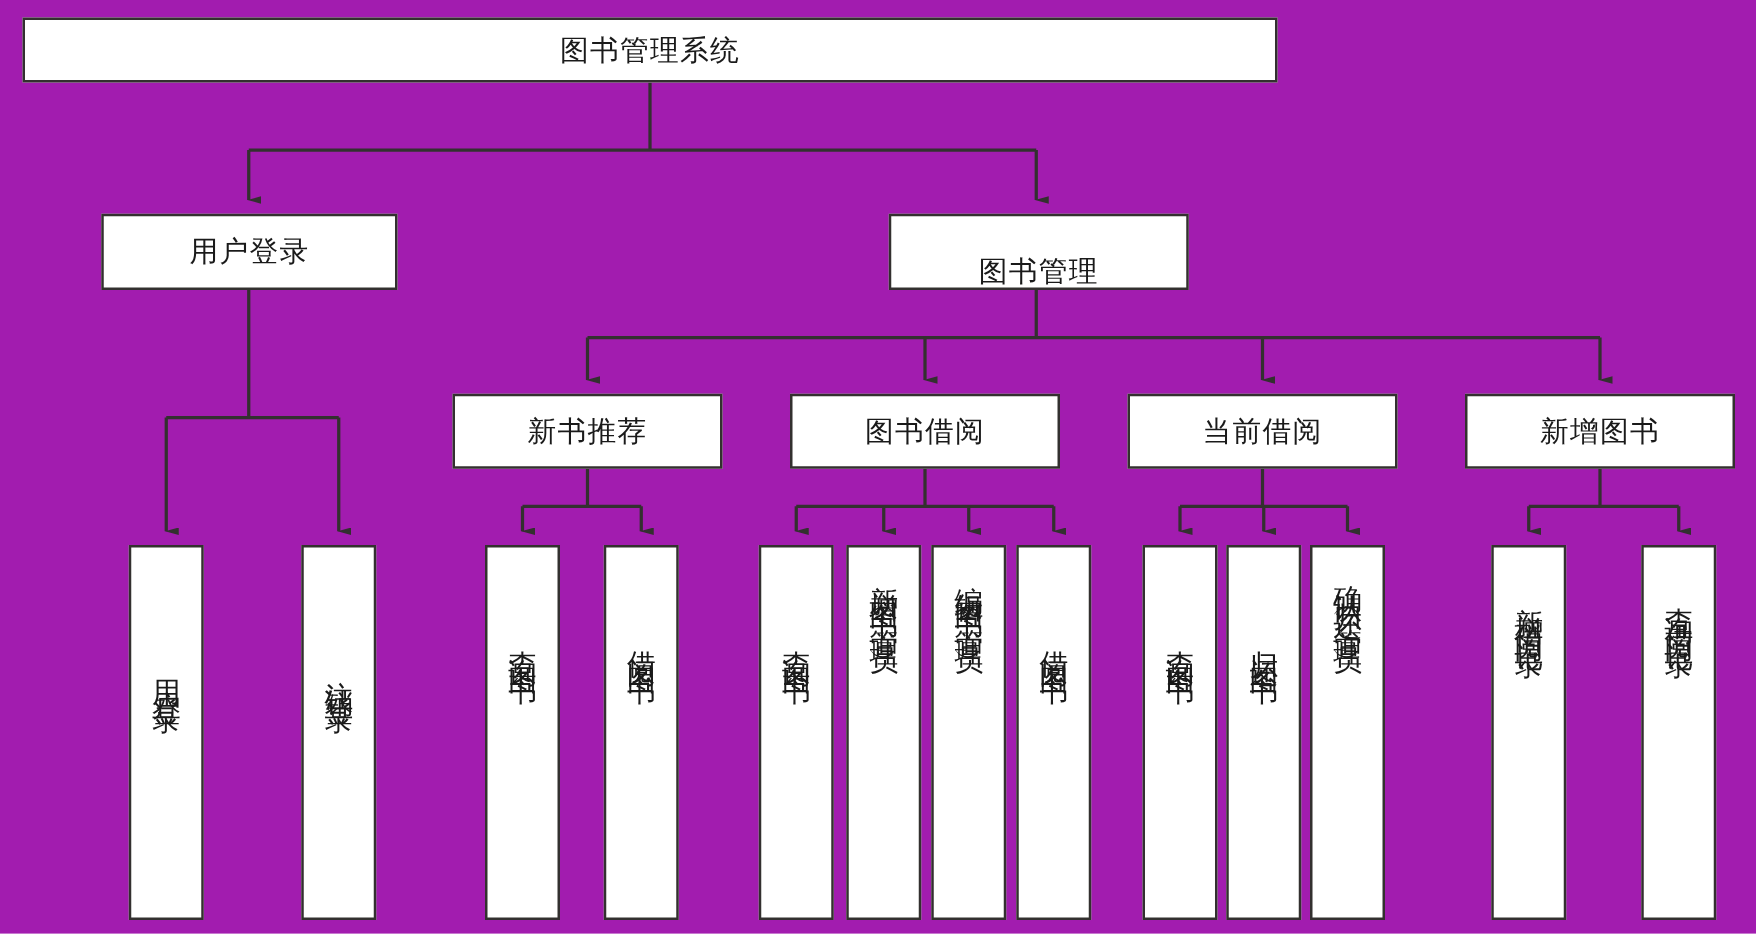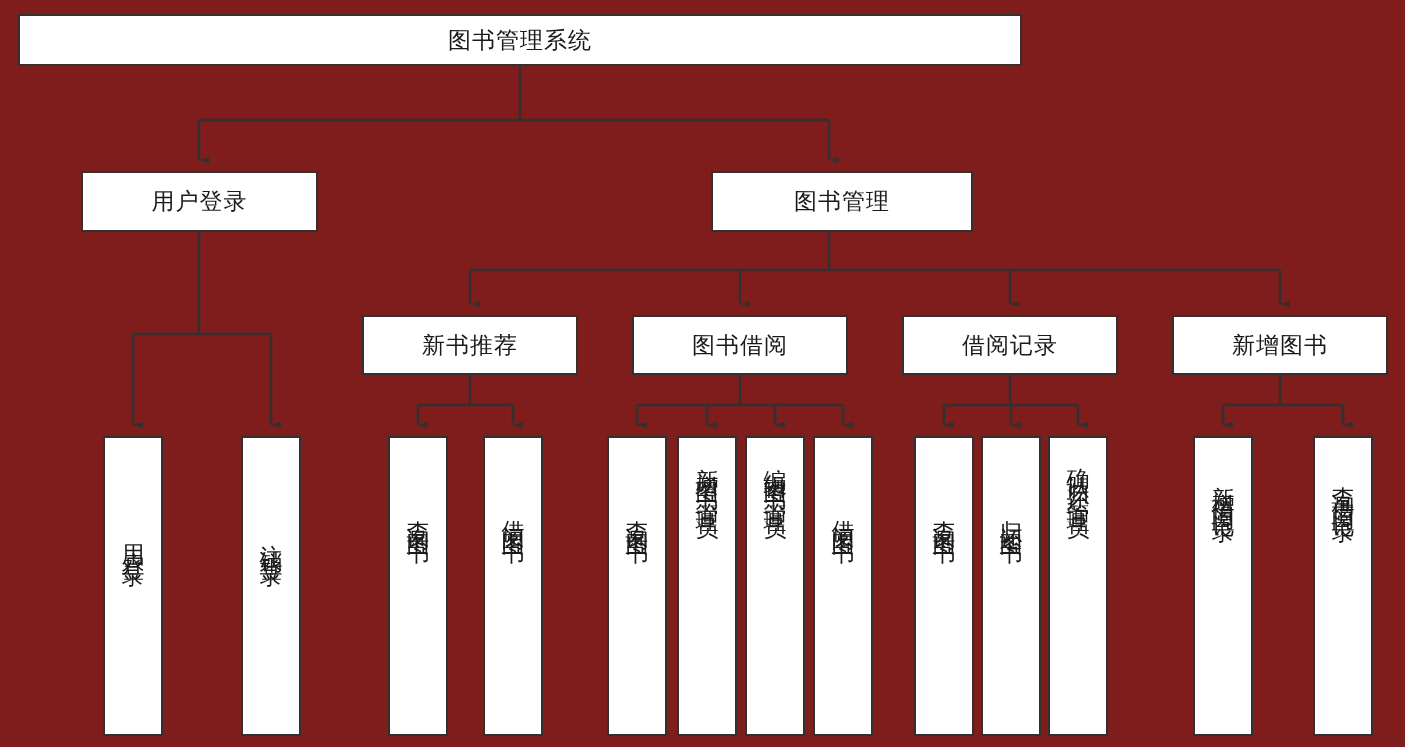--- a/index.html
+++ b/index.html
@@ -7,21 +7,21 @@
     padding: 0;
     background: #ffffff;
   }
   body {
     font-family: "Liberation Sans", "DejaVu Sans", sans-serif;
   }
   #canvas {
     position: relative;
     width: 1405px;
     height: 747px;
-    background: #7f1d1d;
+    background: #a21caf;
     overflow: hidden;
   }
   svg.connectors {
     position: absolute;
     left: 0;
     top: 0;
     width: 1405px;
     height: 747px;
     pointer-events: none;
   }
@@ -134,32 +134,32 @@
     </g>
   </svg>
 
   <div class="node horizontal" style="left:18px; top:14px; width:1004px; height:52px;">
     <span class="label">图书管理系统</span>
   </div>
 
   <div class="node horizontal" style="left:81px; top:171px; width:237px; height:61px;">
     <span class="label">用户登录</span>
   </div>
-  <div class="node horizontal" style="left:711px; top:171px; width:262px; height:61px;">
+  <div class="node horizontal" style="left:711px; top:171px; width:240px; height:61px;align-items:flex-end;">
     <span class="label">图书管理</span>
   </div>
 
   <div class="node horizontal" style="left:362px; top:315px; width:216px; height:60px;">
     <span class="label">新书推荐</span>
   </div>
   <div class="node horizontal" style="left:632px; top:315px; width:216px; height:60px;">
     <span class="label">图书借阅</span>
   </div>
   <div class="node horizontal" style="left:902px; top:315px; width:216px; height:60px;">
-    <span class="label">借阅记录</span>
+    <span class="label">当前借阅</span>
   </div>
   <div class="node horizontal" style="left:1172px; top:315px; width:216px; height:60px;">
     <span class="label">新增图书</span>
   </div>
 
   <div class="node vertical mid" style="left:103px; top:436px; width:60px; height:300px;">
     <span class="label">用户登录</span>
   </div>
   <div class="node vertical mid" style="left:241px; top:436px; width:60px; height:300px;">
     <span class="label">注销登录</span>

